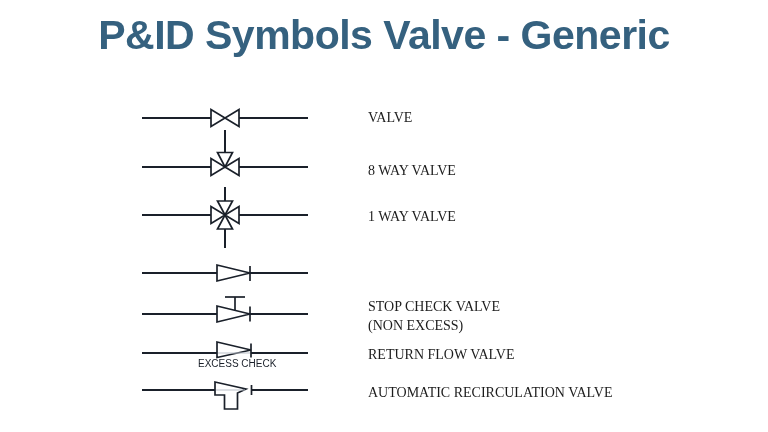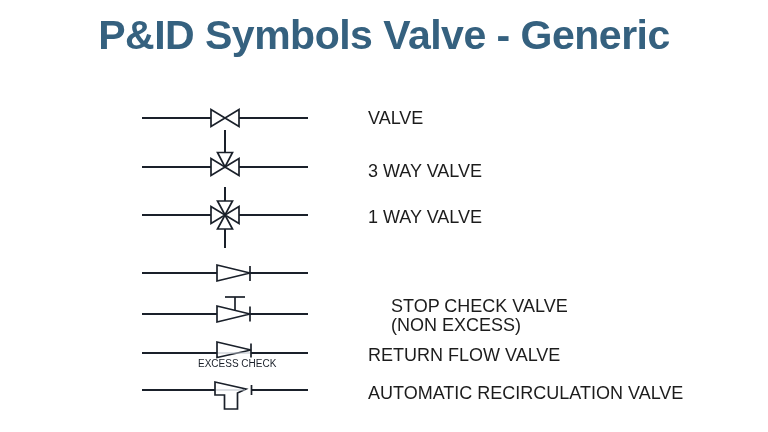--- a/index.html
+++ b/index.html
@@ -16,25 +16,26 @@
     font-family: "Liberation Sans", sans-serif;
     font-size: 41px; font-weight: bold; letter-spacing: -0.5px;
     color: var(--title_text, #35617f);
   }
   .diagram {
     position: absolute; top: 0; left: 0; width: 768px; height: 432px;
     color: var(--symbol_stroke, #1a202a);
   }
   .label {
     position: absolute; left: 368px;
-    font-size: 18px; line-height: 16px;
+    font-size: 14px; line-height: 16px;
     color: var(--label_text, #1c1c1c);
     white-space: nowrap;
+    font-family: Liberation Serif, serif;
   }
-  .label-2line { line-height: 19px; margin-left: 23px; }
+  .label-2line { line-height: 19px; }
   .symbol-caption {
     position: absolute; left: 198px; top: 358px; width: 72px;
     text-align: center; font-size: 10px; line-height: 11px;
     color: var(--symbol_stroke, #1a202a);
     white-space: nowrap;
   }
   .pipe { stroke: currentColor; stroke-width: 2; fill: none; }
   .sym  { stroke: currentColor; stroke-width: 1.7; fill: #ffffff; stroke-linejoin: miter; }
   .symline { stroke: currentColor; stroke-width: 1.7; fill: none; }
   .ghost { stroke: #b9bfc8; stroke-width: 1; fill: none; }
@@ -97,21 +98,21 @@
     <g>
       <path class="pipe" d="M142 390 H215"></path>
       <path class="pipe" d="M251.5 390 H308"></path>
       <path class="sym" d="M215 382 L246 389 L237.5 393 L237.5 409 L224.5 409 L224.5 395 L215 395 Z"></path>
       <path class="ghost" d="M216 390 H245"></path>
       <path class="symline" d="M251.5 385 V395"></path>
     </g>
   </svg>
 
   <div class="label" style="top:110px">VALVE</div>
-  <div class="label" style="top:163px">3 WAY VALVE</div>
+  <div class="label" style="top:163px">8 WAY VALVE</div>
   <div class="label" style="top:209px">1 WAY VALVE</div>
   <div class="label label-2line" style="top:297px">
     <div>STOP CHECK VALVE</div>
     <div>(NON EXCESS)</div>
   </div>
   <div class="label" style="top:347px">RETURN FLOW VALVE</div>
   <div class="label" style="top:385px">AUTOMATIC RECIRCULATION VALVE</div>
 
   <div class="symbol-caption">EXCESS CHECK</div>
 

